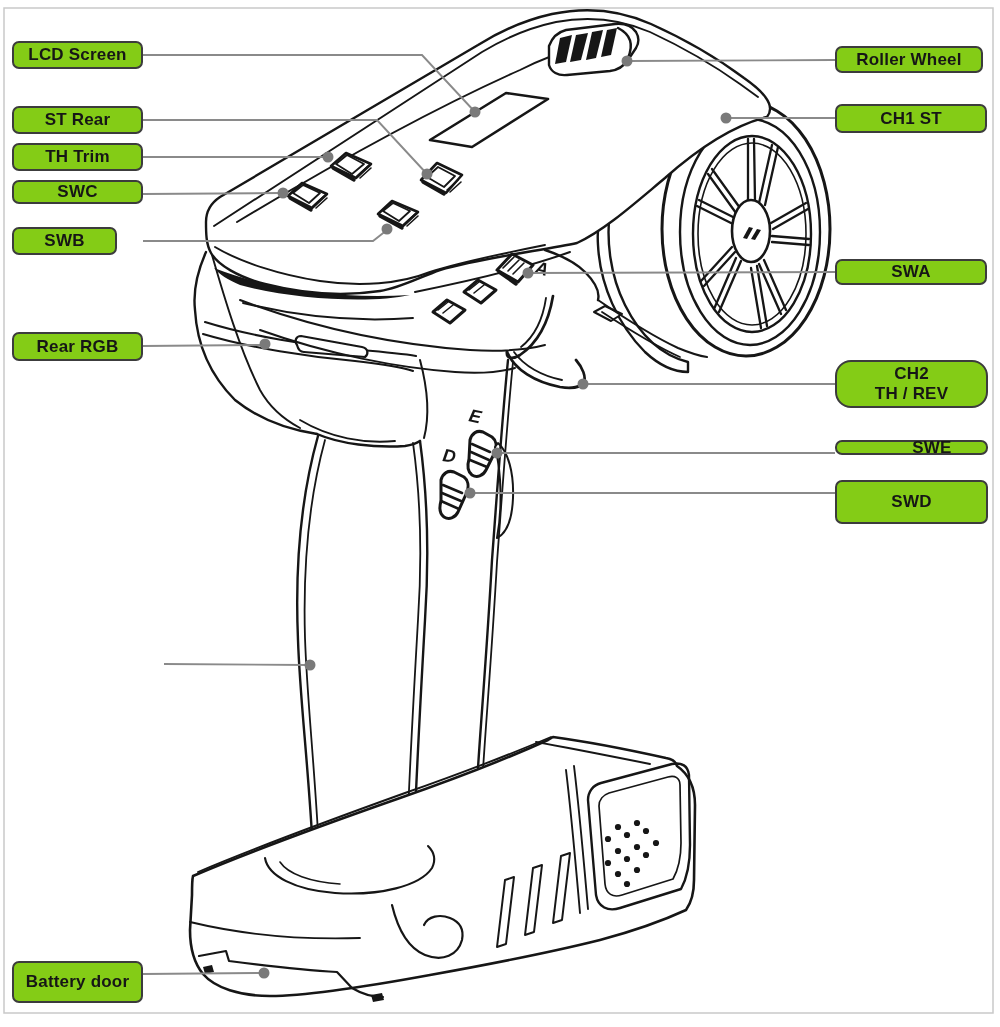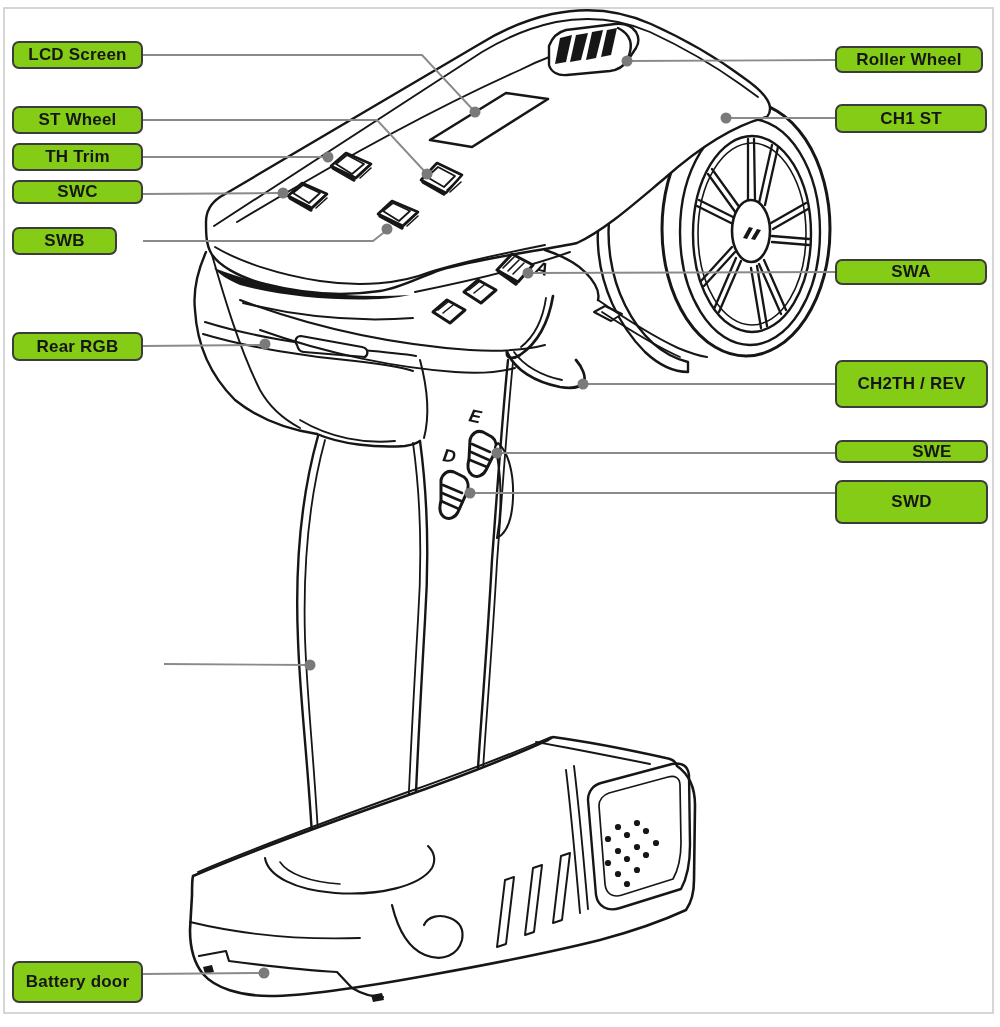--- a/index.html
+++ b/index.html
@@ -3,37 +3,37 @@
 <meta charset="utf-8">
 <style>
   html,body{margin:0;padding:0;background:#fff;}
   #stage{position:relative;width:1000px;height:1027px;background:#ffffff;overflow:hidden;
          font-family:"Liberation Sans",sans-serif;}
   #art{position:absolute;left:0;top:0;}
   .callout{position:absolute;box-sizing:border-box;background:#84cc16;border:2px solid #3c3c3c;
            border-radius:7px;display:flex;align-items:center;justify-content:center;
            font-weight:700;font-size:17px;color:#161616;letter-spacing:0.2px;line-height:1.15;
            text-align:center;}
-  .callout.two-line{flex-direction:row;}
+  .callout.two-line{flex-direction:column;border-radius:16px;}
   .callout.left-align{justify-content:flex-start;text-align:left;padding-left:9px;font-size:16.5px;}
   
   .lbl-lcd    {left:12px; top:41px;  width:131px;height:28px;}
   .lbl-st     {left:12px; top:106px; width:131px;height:28px;}
   .lbl-th     {left:12px; top:143px; width:131px;height:28px;}
   .lbl-swc    {left:12px; top:180px; width:131px;height:24px;}
   .lbl-swb    {left:12px; top:227px; width:105px;height:28px;}
   .lbl-rgb    {left:12px; top:332px; width:131px;height:29px;}
   .lbl-batt   {left:12px; top:641px; width:152px;height:49px;}
   .lbl-door   {left:12px; top:961px; width:131px;height:42px;}
   
   .lbl-roller {left:835px;top:46px;  width:148px;height:27px;}
   .lbl-ch1    {left:835px;top:104px; width:152px;height:29px;}
   .lbl-swa    {left:835px;top:259px; width:152px;height:26px;}
   .lbl-ch2    {left:835px;top:360px; width:153px;height:48px;}
-  .lbl-swe    {left:835px;top:440px; width:153px;height:23px;padding-left:41px;}
+  .lbl-swe    {left:835px;top:440px; width:153px;height:15px;padding-left:41px;}
   .lbl-swd    {left:835px;top:480px; width:153px;height:44px;}
 </style>
 </head>
 <body>
 
 <div id="stage">
 
 <svg id="art" width="1000" height="1027" viewBox="0 0 1000 1027" xmlns="http://www.w3.org/2000/svg">
 
   <rect x="4" y="8" width="989" height="1005" fill="none" stroke="#c9c9c9" stroke-width="1.5"></rect>
@@ -314,21 +314,21 @@
     <circle cx="627" cy="61" r="5.5"></circle>
     <circle cx="726" cy="118" r="5.5"></circle>
     <circle cx="528" cy="273" r="5.5"></circle>
     <circle cx="583" cy="384" r="5.5"></circle>
     <circle cx="497" cy="453" r="5.5"></circle>
     <circle cx="470" cy="493" r="5.5"></circle>
   </g>
 </svg>
 
   <div class="callout lbl-lcd">LCD Screen</div>
-  <div class="callout lbl-st">ST Wheel</div>
+  <div class="callout lbl-st">ST Rear</div>
   <div class="callout lbl-th">TH Trim</div>
   <div class="callout lbl-swc">SWC</div>
   <div class="callout lbl-swb">SWB</div>
   <div class="callout lbl-rgb">Rear RGB</div>
   <div class="callout lbl-door">Battery door</div>
 
   <div class="callout lbl-roller">Roller Wheel</div>
   <div class="callout lbl-ch1">CH1 ST</div>
   <div class="callout lbl-swa">SWA</div>
   <div class="callout lbl-ch2 two-line">

